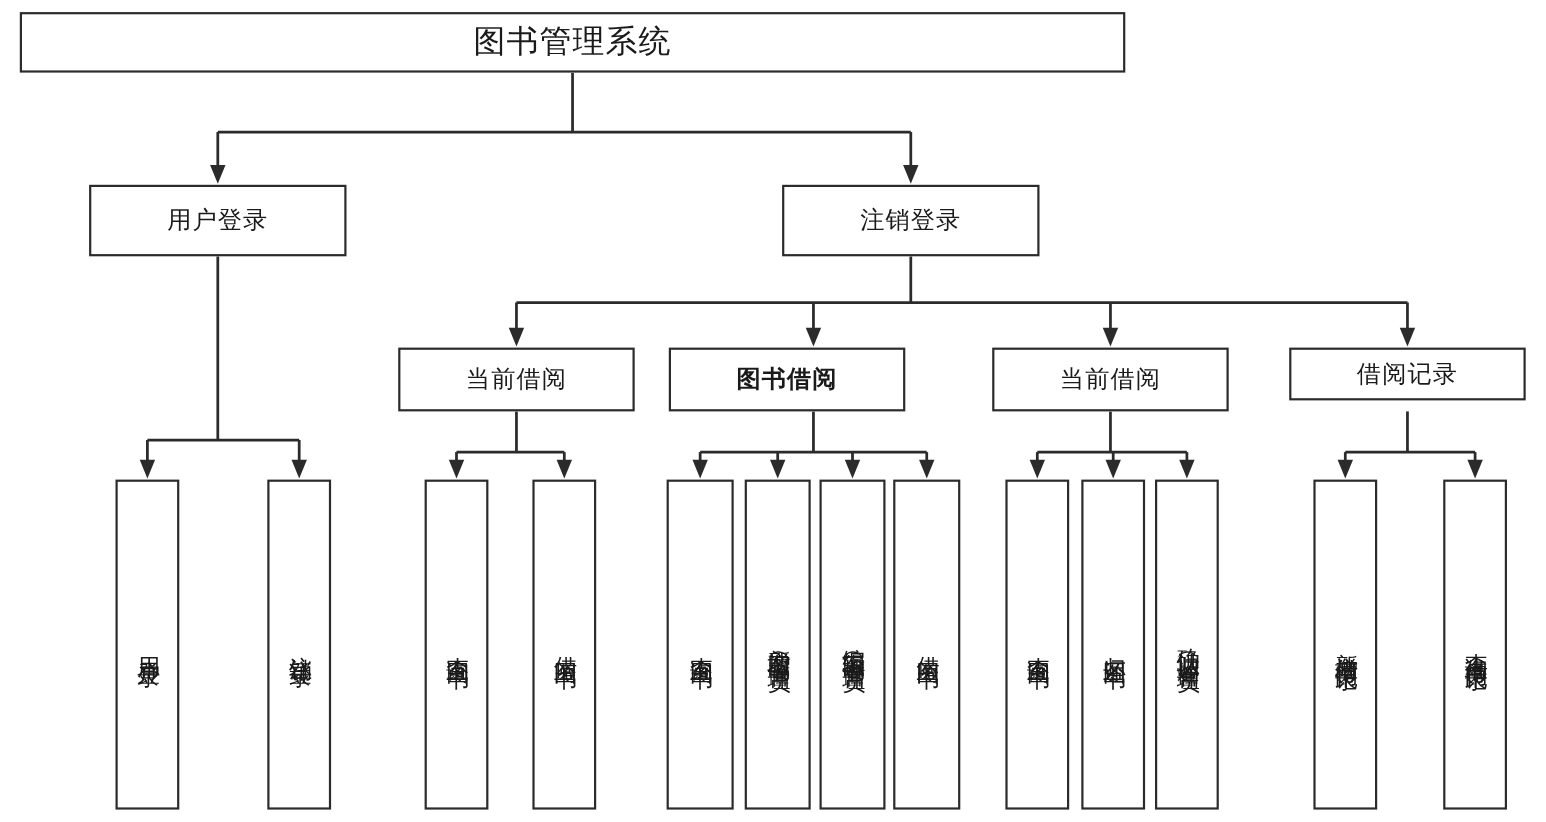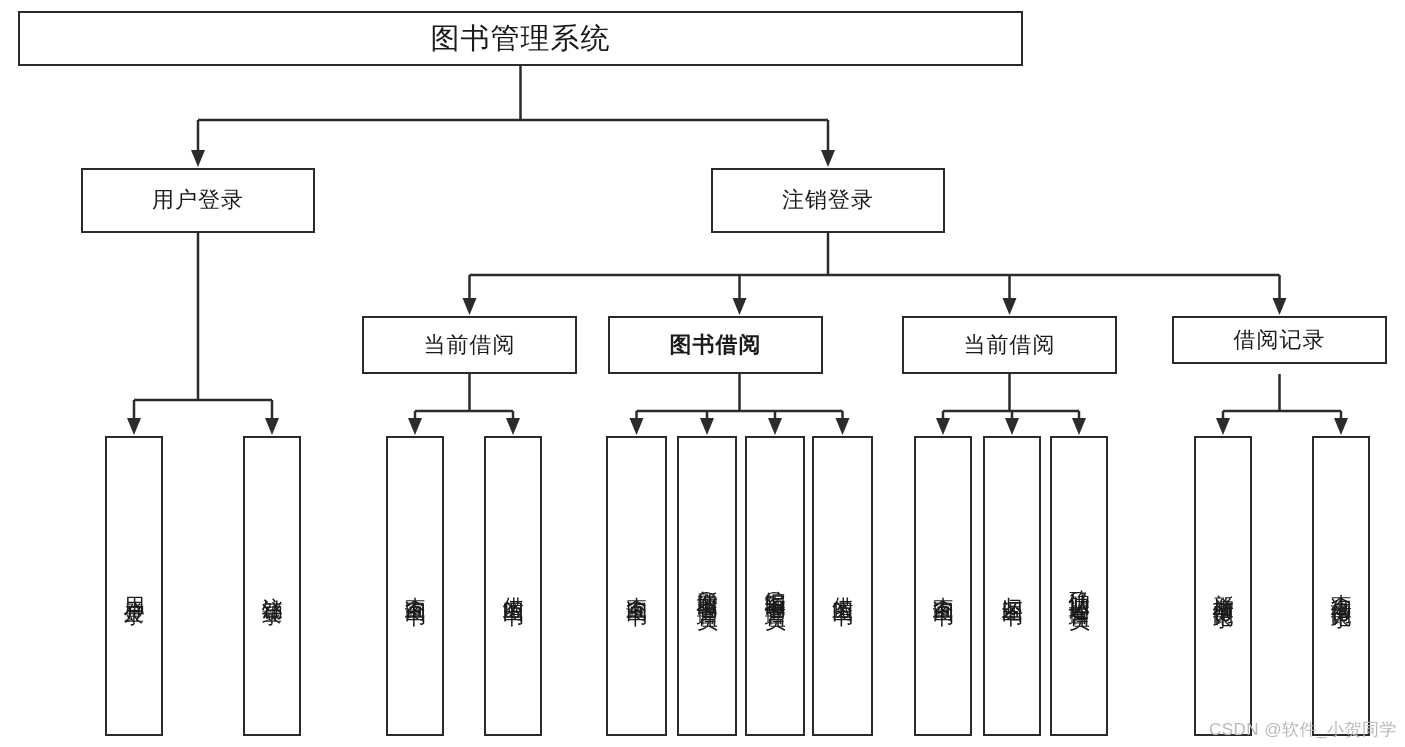--- a/index.html
+++ b/index.html
@@ -184,14 +184,13 @@
       <div class="node v" style="left: 1050px; top: 436px; width: 58px; height: 300px;">
         <span class="vtext">确认归还（管理员）</span>
       </div>
       <div class="node v" style="left: 1194px; top: 436px; width: 58px; height: 300px;">
         <span class="vtext">新增借阅记录</span>
       </div>
       <div class="node v" style="left: 1312px; top: 436px; width: 58px; height: 300px;">
         <span class="vtext">查询借阅记录</span>
       </div>
     </div>
-  <div class="watermark">CSDN @软件_小贺同学</div>
 </div>
 
 </body></html>

